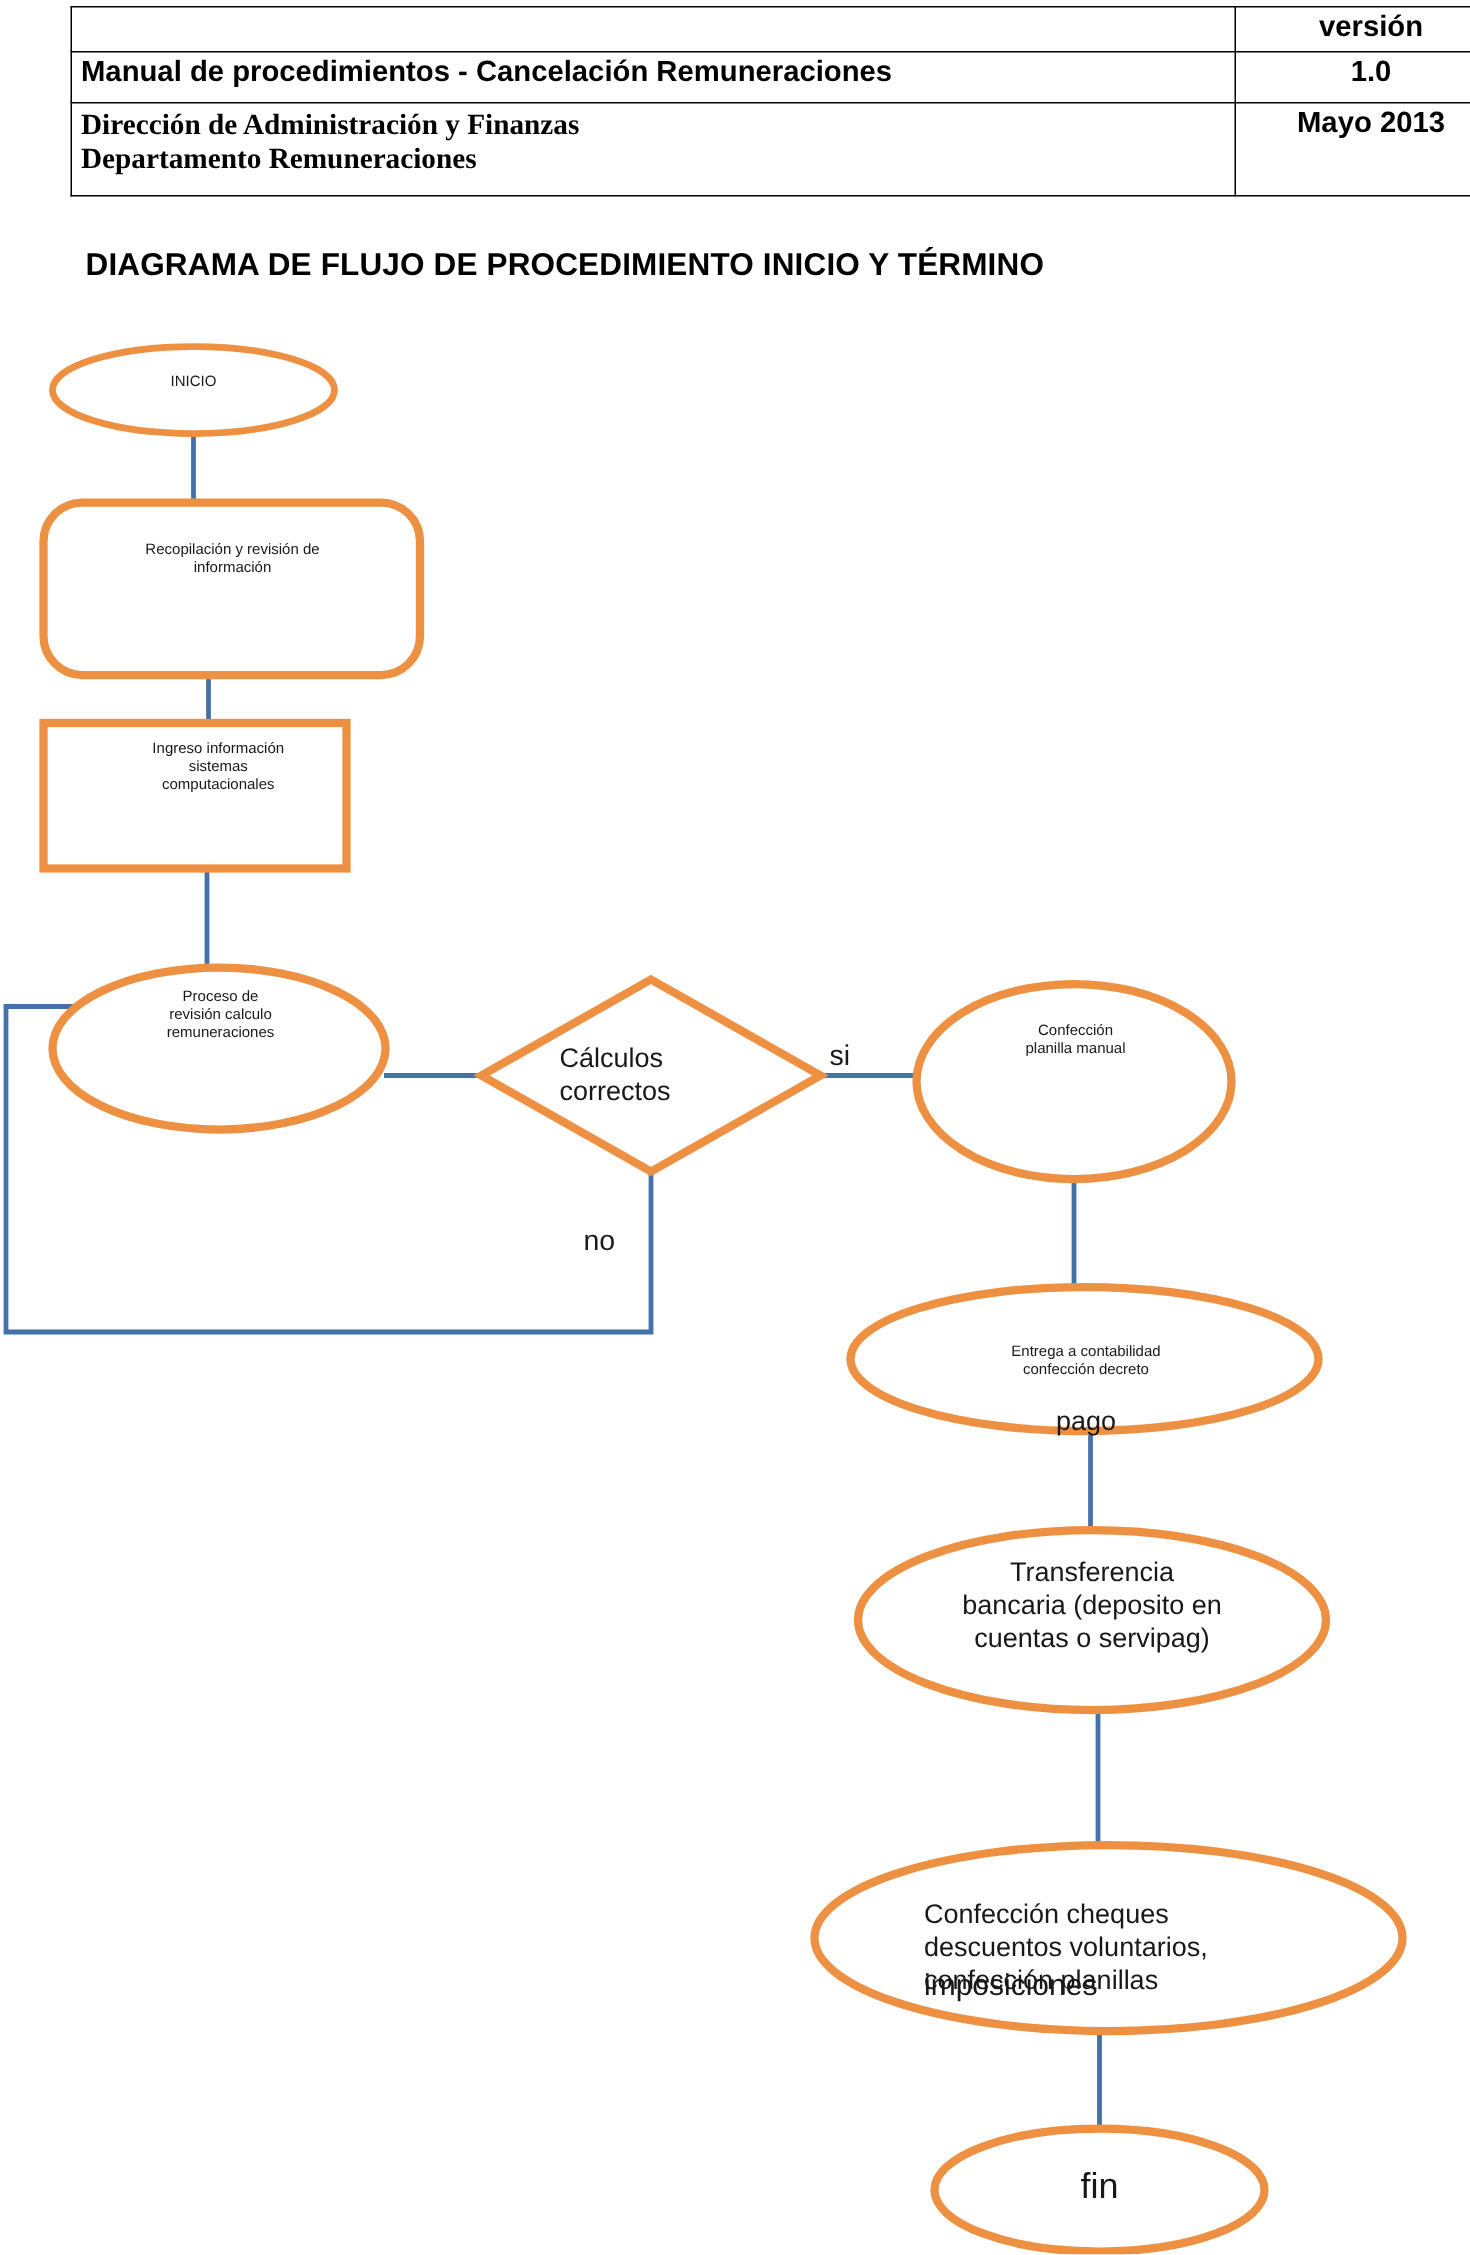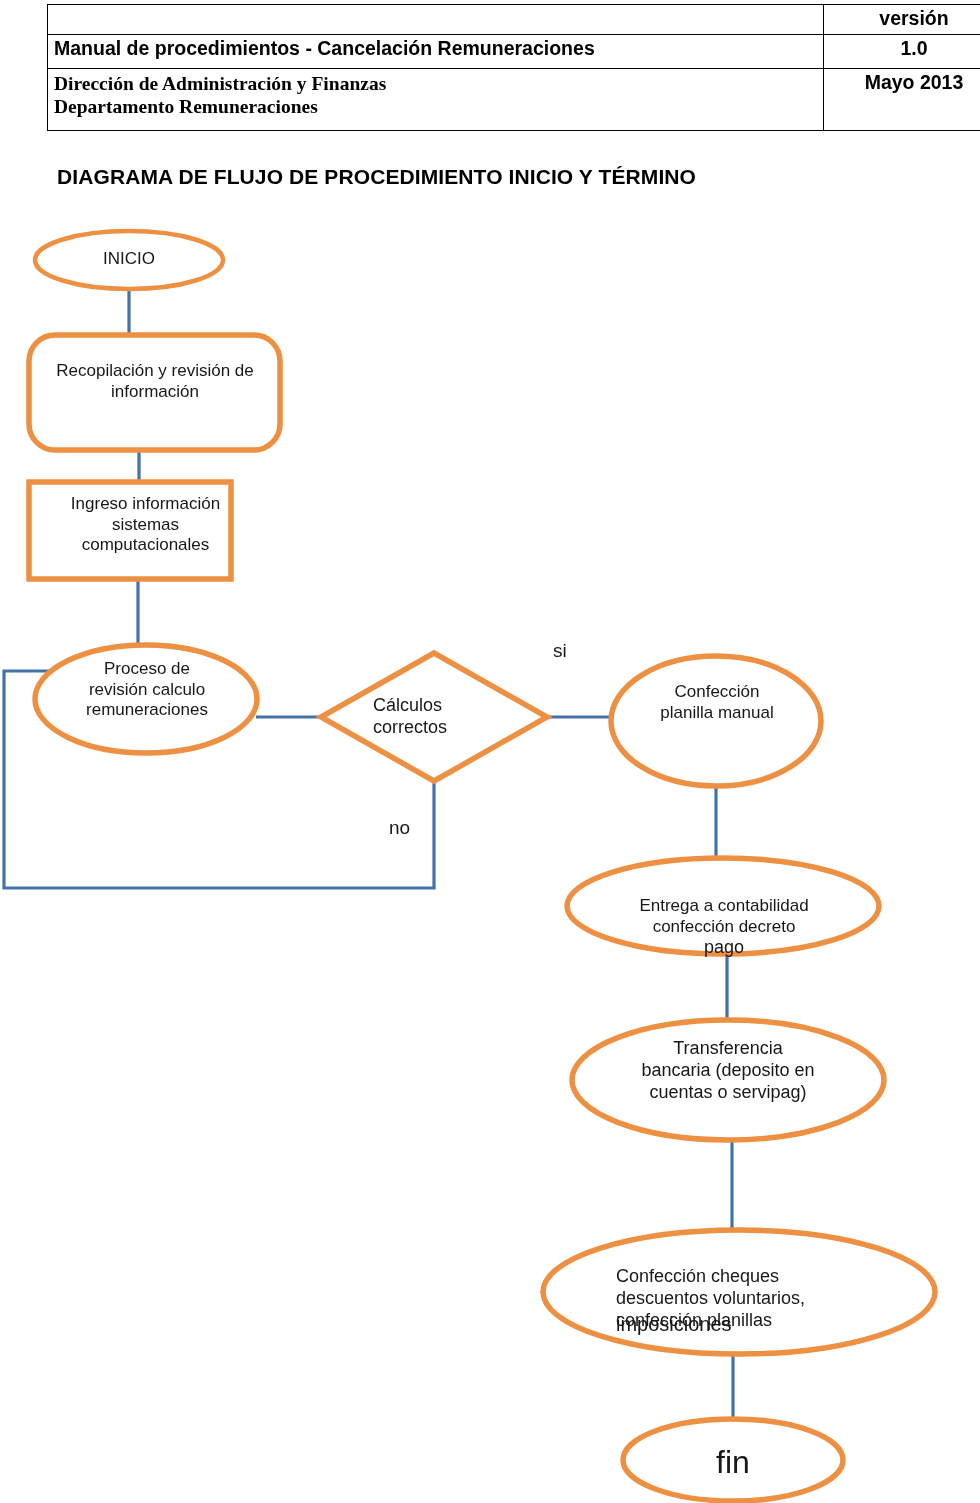--- a/index.html
+++ b/index.html
@@ -65,23 +65,23 @@
 
   
   .node-text {
     position: absolute;
     color: #181818;
     font-family: "Liberation Sans", sans-serif;
     line-height: 1.22;
     text-align: center;
     white-space: pre-line;
   }
-  .nt-15 { font-size: 17px; }
+  .nt-15 { font-size: 10px; }
   .nt-17 { font-size: 18px; }
-  .nt-22 { font-size: 32px; }
+  .nt-22 { font-size: 24px; }
   .nt-left { text-align: left; }
 
   .edge-label {
     position: absolute;
     color: #1a1a1a;
     font-size: 19px;
     font-family: "Liberation Sans", sans-serif;
   }
 </style>
 </head>
@@ -173,14 +173,14 @@
 bancaria (deposito en
 cuentas  o servipag)</div>
 
 <div class="node-text nt-17 nt-left" style="left:616px; top:1242px; width:260px;margin-top:24px;">Confección cheques
 descuentos voluntarios,
 confección planillas</div>
 <div class="node-text nt-22 nt-left" style="left:616px; top:1312px; width:260px; font-size:20px;">imposiciones</div>
 
 <div class="node-text nt-22" style="left:663px; top:1443px; width:140px;">fin</div>
 
-<div class="edge-label" style="left:553px; top:640px;">si</div>
+<div class="edge-label" style="left:553px; top:694px;">si</div>
 <div class="edge-label" style="left:389px; top:817px;">no</div>
 
 </body></html>

